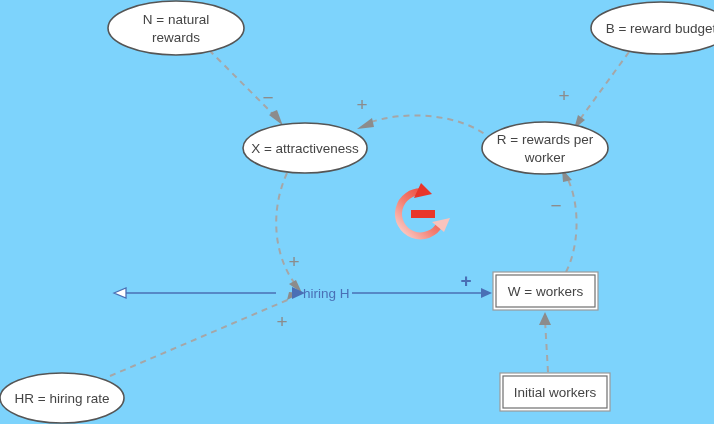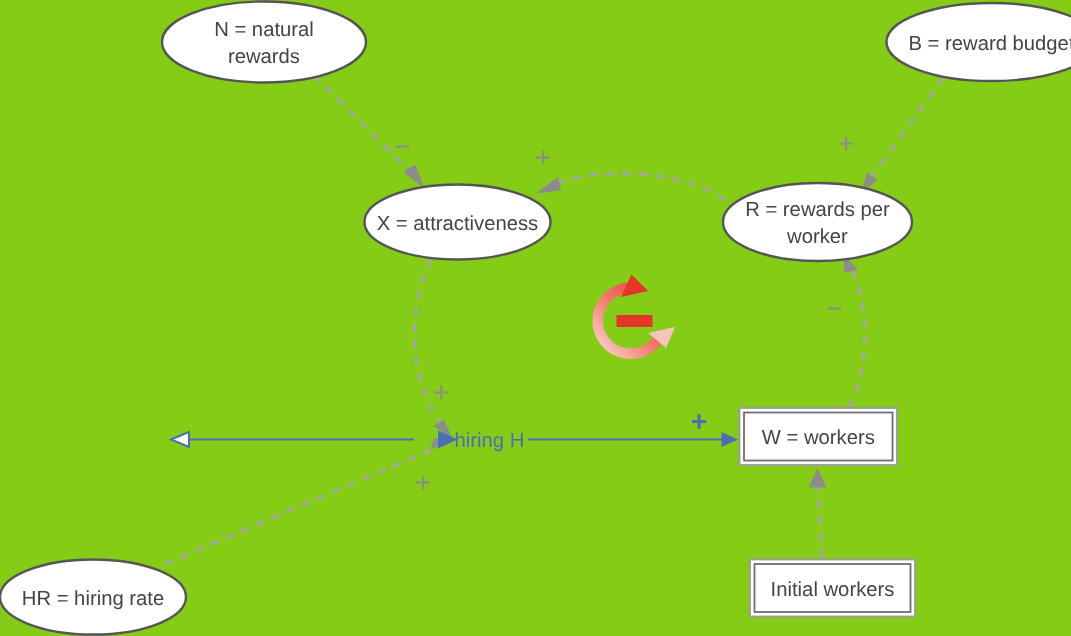--- a/index.html
+++ b/index.html
@@ -7,21 +7,21 @@
     padding: 0;
     background: #ffffff;
   }
   body {
     font-family: "Liberation Sans", sans-serif;
   }
   #canvas {
     position: relative;
     width: 714px;
     height: 424px;
-    background: #84cc16;
+    background: #7dd3fc;
     overflow: hidden;
   }
   #diagram-svg {
     position: absolute;
     left: 0;
     top: 0;
     width: 714px;
     height: 424px;
   }
   .node-label {

